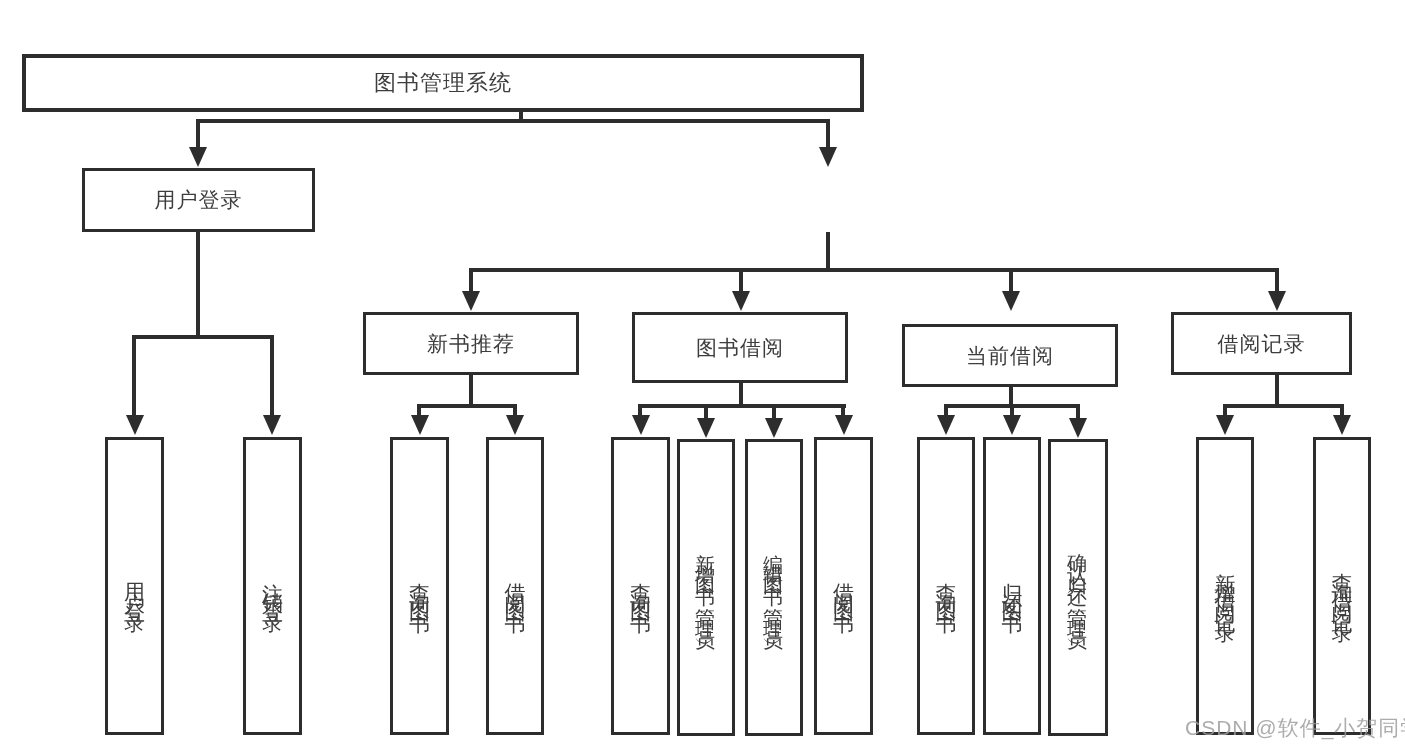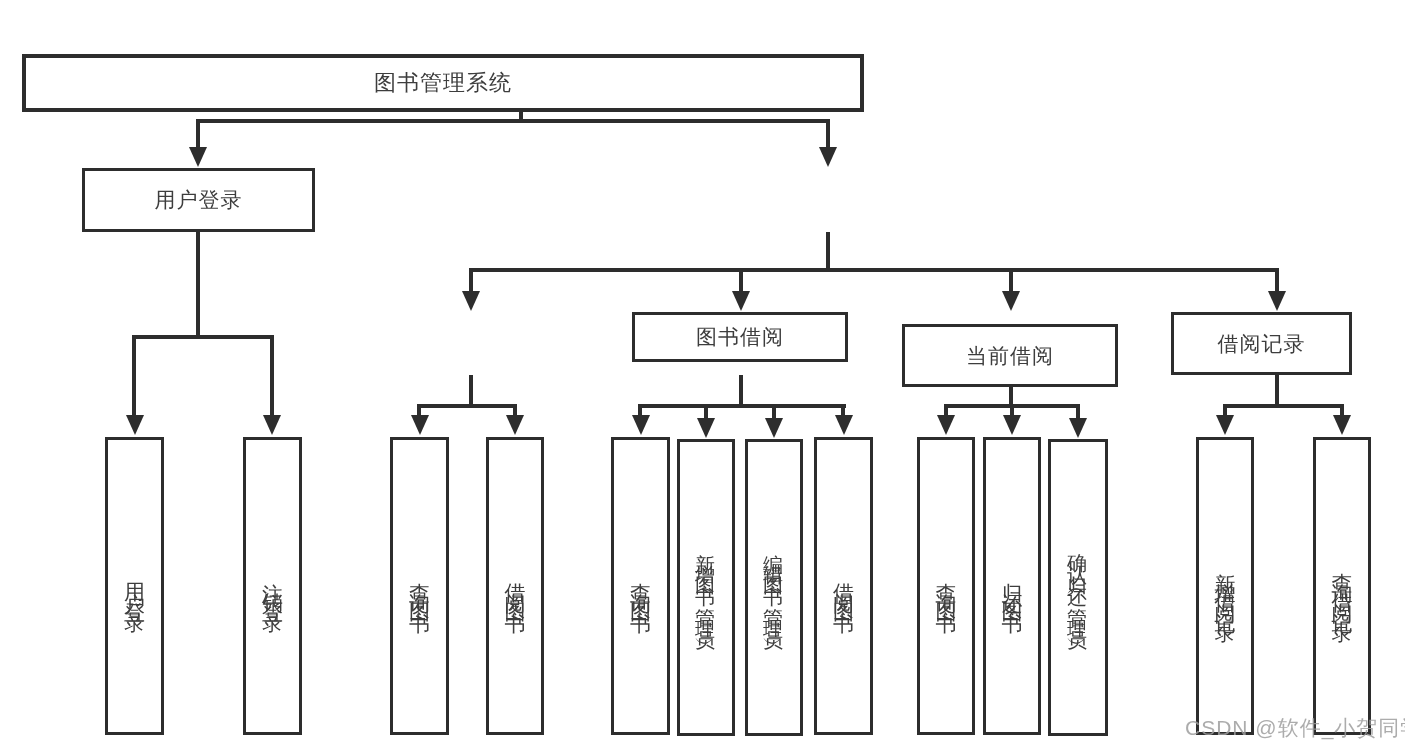--- a/index.html
+++ b/index.html
@@ -125,21 +125,24 @@
   <div class="ah" style="left:1333px;top:415px;"></div>
 
   <div class="node root" style="left:22px;top:10px;width:842px;height:58px;margin-top:44px;">
     <span>图书管理系统</span>
   </div>
 
   <div class="node" style="left:82px;top:168px;width:233px;height:64px;">
     <span>用户登录</span>
   </div>
 
-  <div class="node" style="left:632px;top:312px;width:216px;height:50px;">
+  <div class="node" style="left:363px;top:312px;width:216px;height:63px;">
+    <span>新书推荐</span>
+  </div>
+  <div class="node" style="left:632px;top:312px;width:216px;height:71px;">
     <span>图书借阅</span>
   </div>
   <div class="node" style="left:902px;top:324px;width:216px;height:63px;">
     <span>当前借阅</span>
   </div>
   <div class="node" style="left:1171px;top:312px;width:181px;height:63px;">
     <span>借阅记录</span>
   </div>
 
   <div class="vnode" style="left:105px;top:437px;width:59px;height:298px;">

